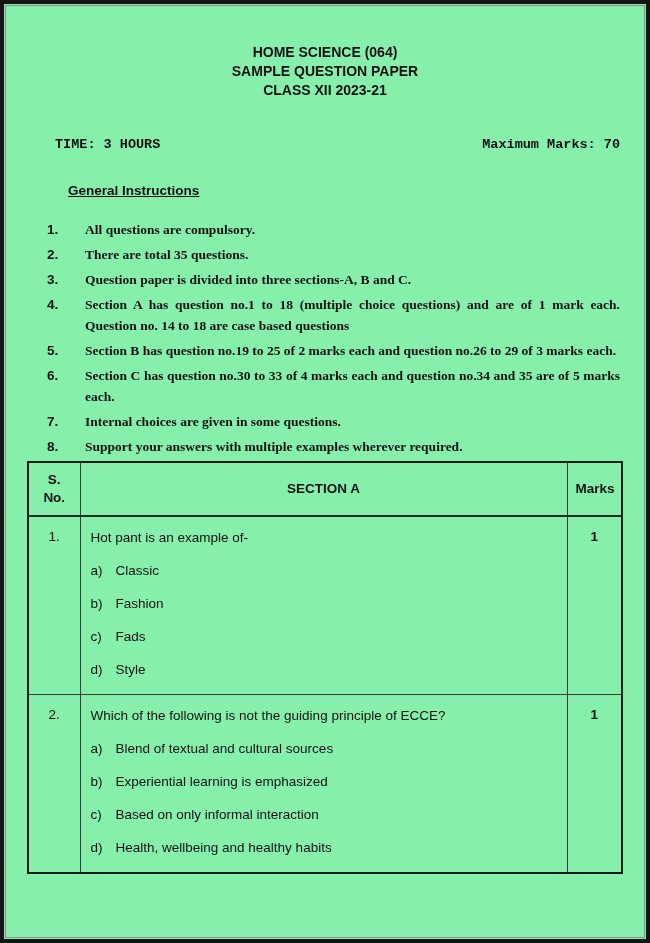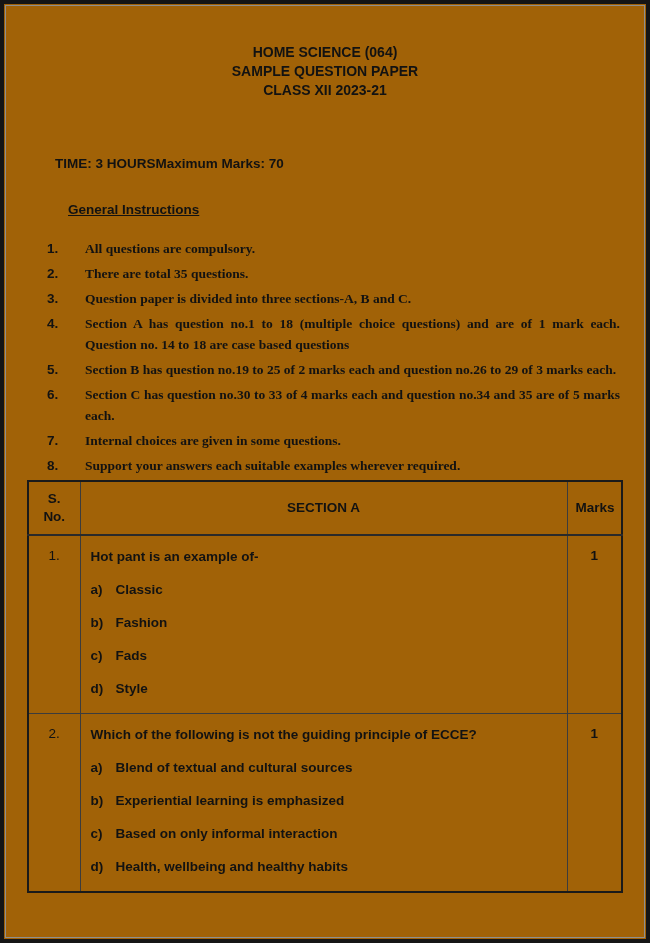--- a/index.html
+++ b/index.html
@@ -6,21 +6,21 @@
   html, body { margin: 0; padding: 0; background: #ffffff; }
   body {
     width: 650px; height: 943px;
     font-family: "Liberation Sans", "DejaVu Sans", sans-serif;
     color: #121212;
     -webkit-font-smoothing: antialiased;
   }
   .page {
     position: relative;
     width: 650px; height: 943px;
-    background: #a16207;
+    background: #86efac;
     border: 4px solid #151515;
     overflow: hidden;
   }
   .page-inner-line {
     position: absolute;
     top: 1px; left: 1px; right: 1px; bottom: 1px;
     border: 1px solid #8f8f8f;
     pointer-events: none;
   }
   .content {
@@ -30,25 +30,27 @@
   }
   
   .title-block {
     text-align: center;
     font-weight: bold;
     font-size: 14px;
     line-height: 19px;
   }
   
   .meta-row {
-    margin-top: 54px;
+    margin-top: 35px;
     padding-left: 25px;
     display: flex;
+    justify-content: space-between;
     font-weight: bold;
     line-height: 19px;
+    font-family: Liberation Mono, monospace;
   }
   
   .gi-heading {
     margin-top: 27px;
     margin-left: 38px;
     font-weight: bold;
     text-decoration: underline;
     line-height: 19px;
   }
   
@@ -76,21 +78,21 @@
   th {
     font-weight: bold;
     text-align: center;
     height: 24px;
     padding: 8px;
     line-height: 18px;
   }
   td { vertical-align: top; }
   td.sno   { text-align: center; padding-top: 10px; line-height: 19px; }
   td.marks { text-align: center; padding-top: 10px; font-weight: bold; line-height: 19px; }
-  td.qcell { padding: 0 10px 15px 10px; line-height: 19px; font-weight: bold; }
+  td.qcell { padding: 0 10px 15px 10px; line-height: 19px; }
   .q-text  { margin-top: 11px; }
   .option  { margin-top: 14px; display: flex; }
   .opt-label { flex: 0 0 25px; }
 </style>
 </head>
 <body>
 
 <div class="page">
   <div class="page-inner-line"></div>
 
@@ -133,21 +135,21 @@
       <div class="instr">
         <span class="instr-num">6.</span>
         <span class="instr-text">Section C has question no.30 to 33 of 4 marks each and question no.34 and 35 are of 5 marks each.</span>
       </div>
       <div class="instr">
         <span class="instr-num">7.</span>
         <span class="instr-text">Internal choices are given in some questions.</span>
       </div>
       <div class="instr">
         <span class="instr-num">8.</span>
-        <span class="instr-text">Support your answers each suitable examples wherever required.</span>
+        <span class="instr-text">Support your answers with multiple examples wherever required.</span>
       </div>
     </div>
 
     <table class="qtable">
       <colgroup>
         <col class="c-sno">
         <col class="c-main">
         <col class="c-marks">
       </colgroup>
       <thead>

